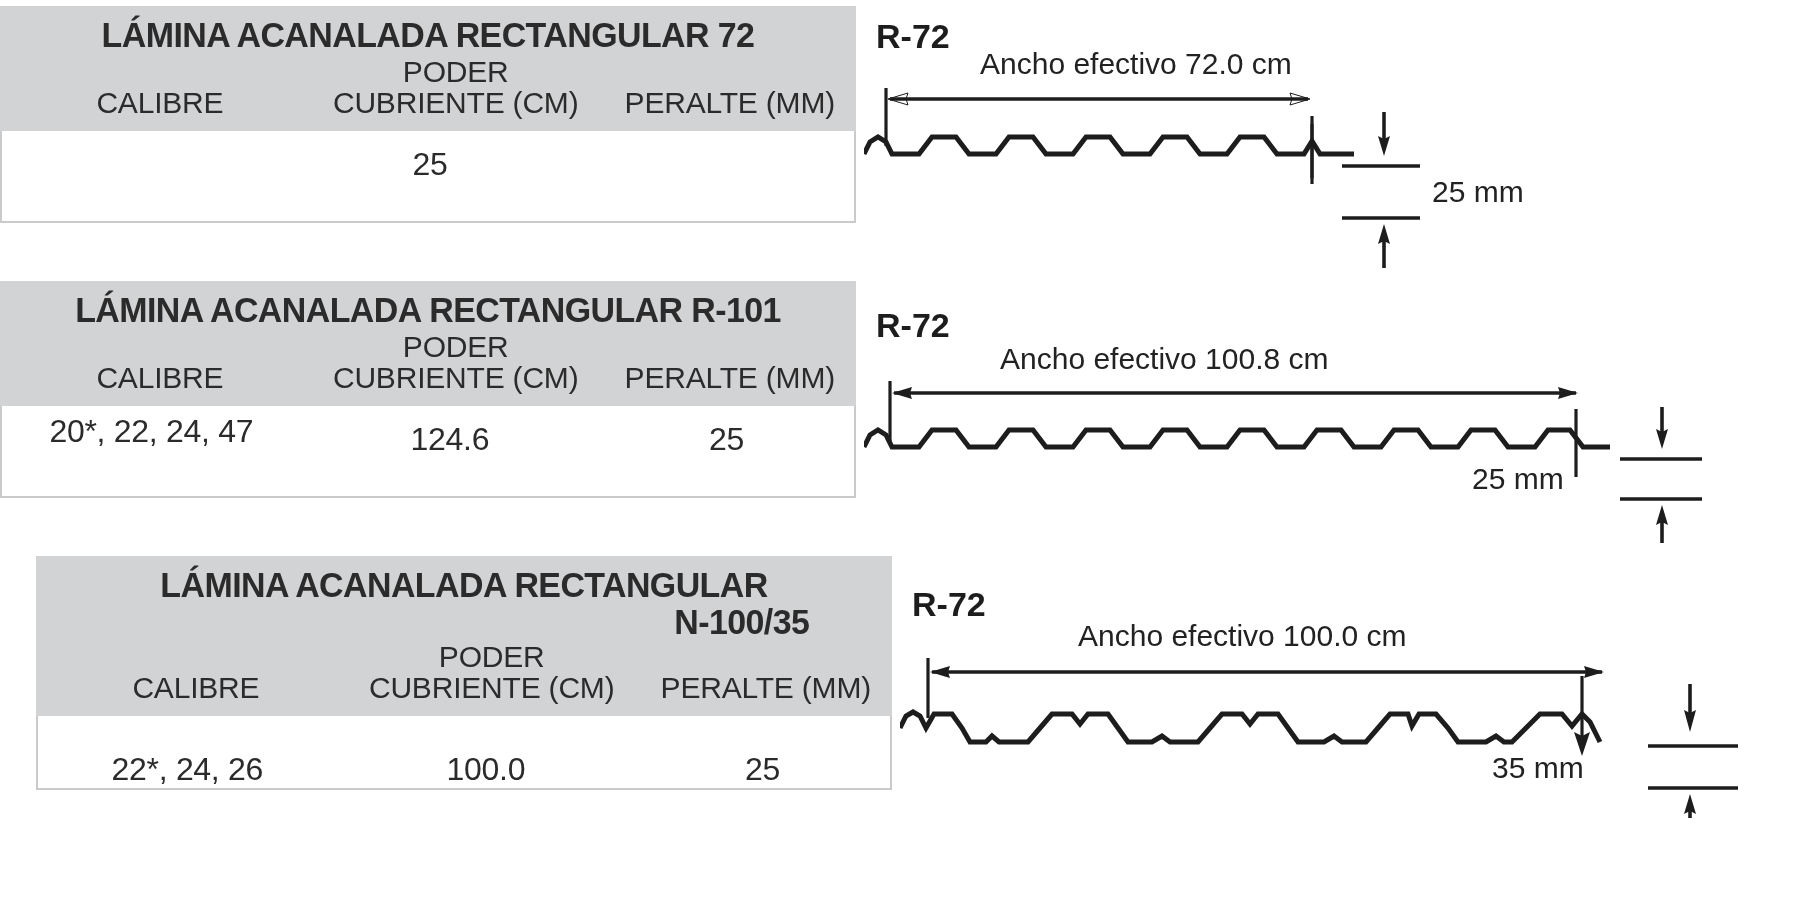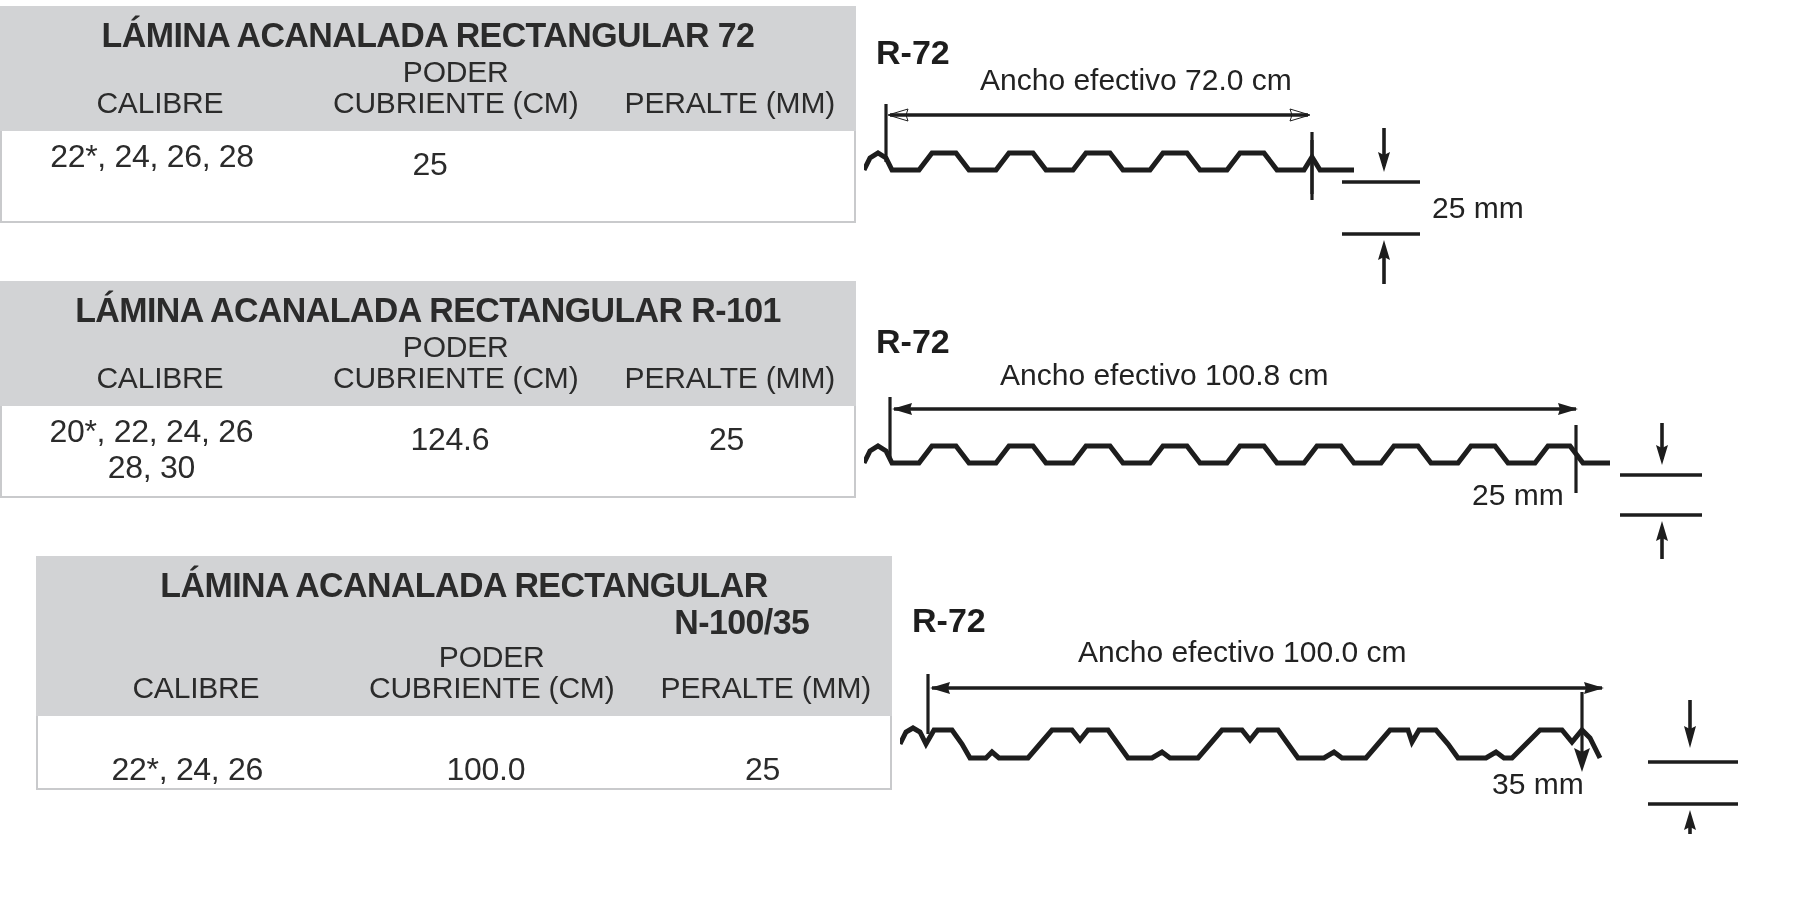--- a/index.html
+++ b/index.html
@@ -107,21 +107,21 @@
   .spec-body .cell.calibre .l2 { display: block; }
   .spec-body .cell.value { width: 300px; padding-top: 8px; }
   .spec-body .cell.depth { width: 256px; padding-top: 8px; }
 
   .b3 .spec-body { min-height: 74px; align-items: flex-end; }
 
   
   .diagram {
     position: absolute;
     left: 864px;
-    top: 16px;
+    top: 0;
     width: 946px;
     height: 262px;
   }
   .diagram svg { display: block; }
 
   .dim-label {
     font-family: "Liberation Sans", sans-serif;
     font-size: 30px;
     fill: #222222;
   }
@@ -158,21 +158,20 @@
           <div class="col col-calibre">CALIBRE</div>
           <div class="col col-poder">
             <span>PODER</span><br>
             <span>CUBRIENTE (CM)</span>
           </div>
           <div class="col col-peralte">PERALTE (MM)</div>
         </div>
       </div>
       <div class="spec-body">
         <div class="cell calibre">
-          <span class="l1">22*, 24, 26, 28</span>
         </div>
         <div class="cell depth">25</div>
       </div>
     </div>
 
     <div class="diagram">
       <svg width="946" height="262" viewBox="0 0 946 262">
 
         <text class="prof-label" x="12" y="42">R-72</text>
 
@@ -216,22 +215,21 @@
           <div class="col col-calibre">CALIBRE</div>
           <div class="col col-poder">
             <span>PODER</span><br>
             <span>CUBRIENTE (CM)</span>
           </div>
           <div class="col col-peralte">PERALTE (MM)</div>
         </div>
       </div>
       <div class="spec-body">
         <div class="cell calibre">
-          <span class="l1">20*, 22, 24, 26</span>
-          <span class="l2">28, 30</span>
+          <span class="l1">20*, 22, 24, 47</span>
         </div>
         <div class="cell value">124.6</div>
         <div class="cell depth">25</div>
       </div>
     </div>
 
     <div class="diagram">
       <svg width="946" height="262" viewBox="0 0 946 262">
         <text class="prof-label" x="12" y="56">R-72</text>
         <text class="dim-label" x="136" y="88">Ancho efectivo 100.8 cm</text>

